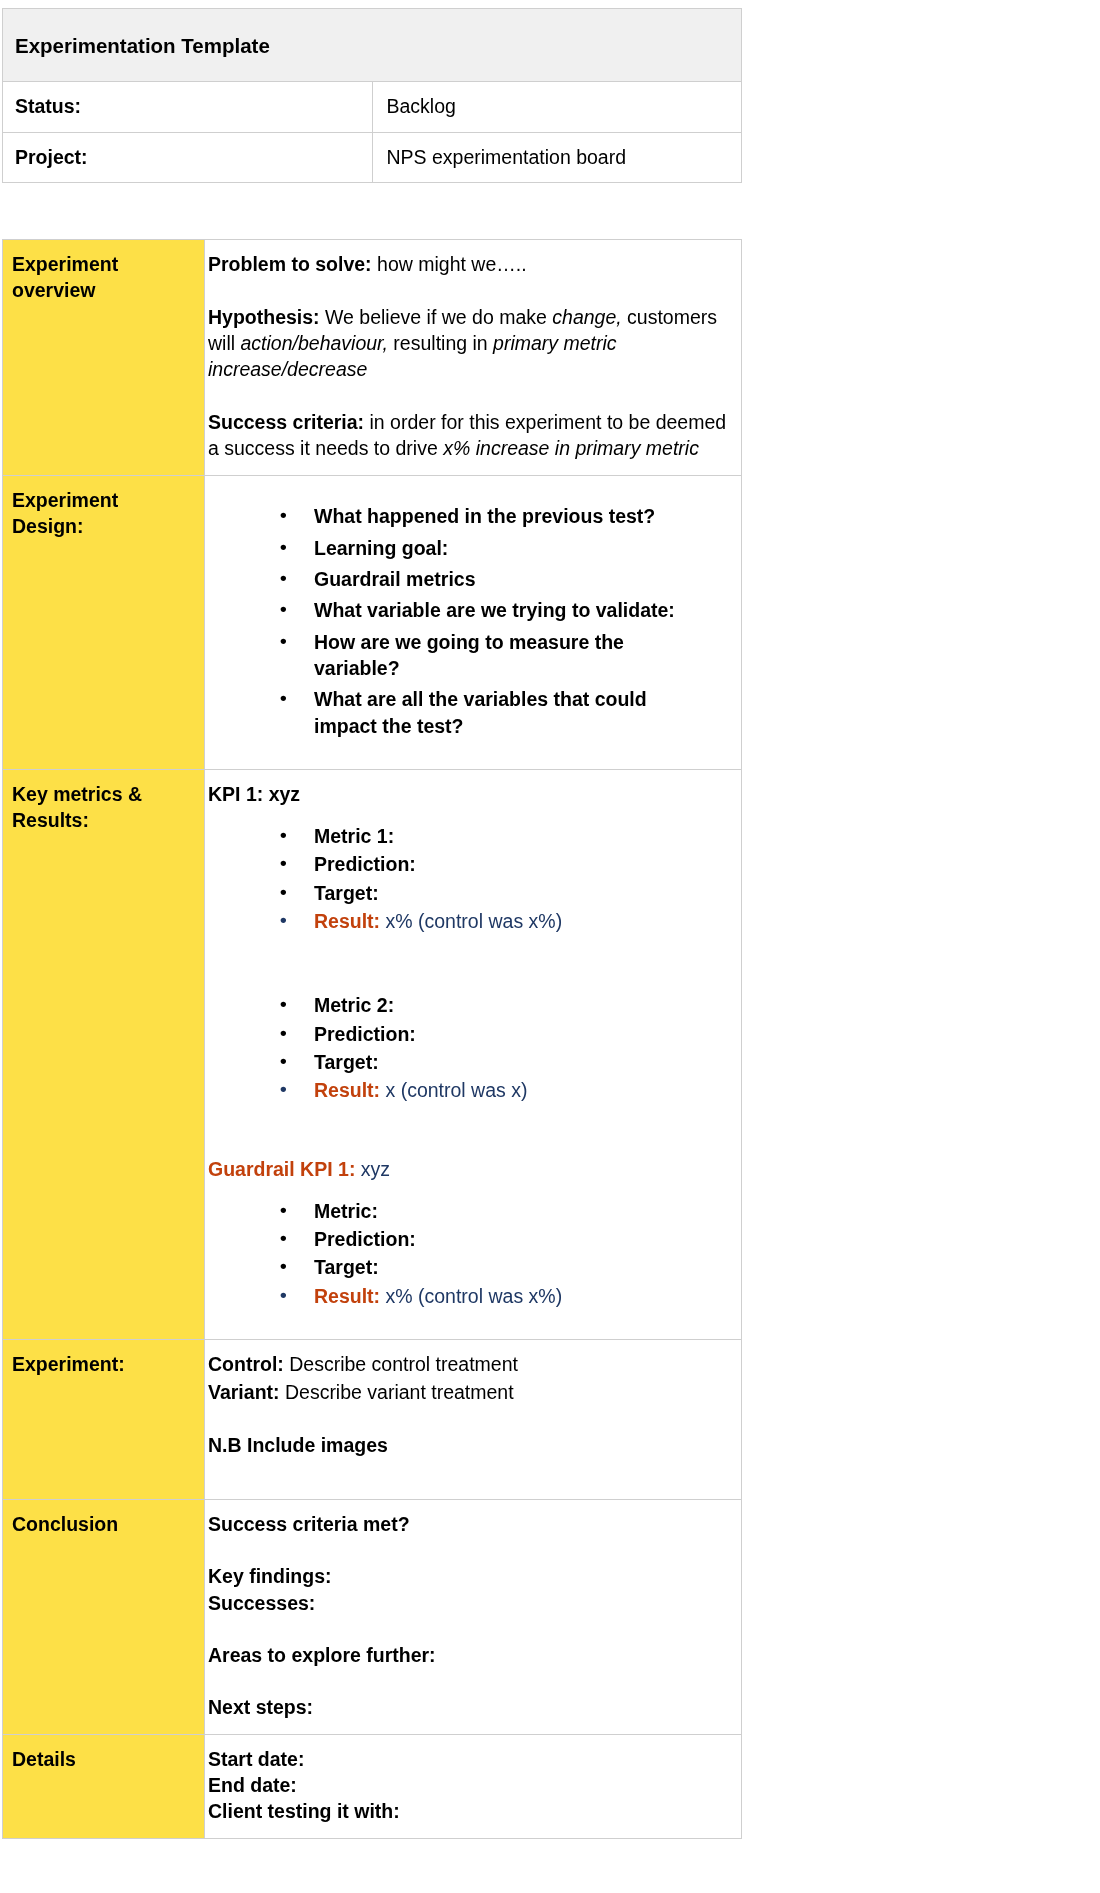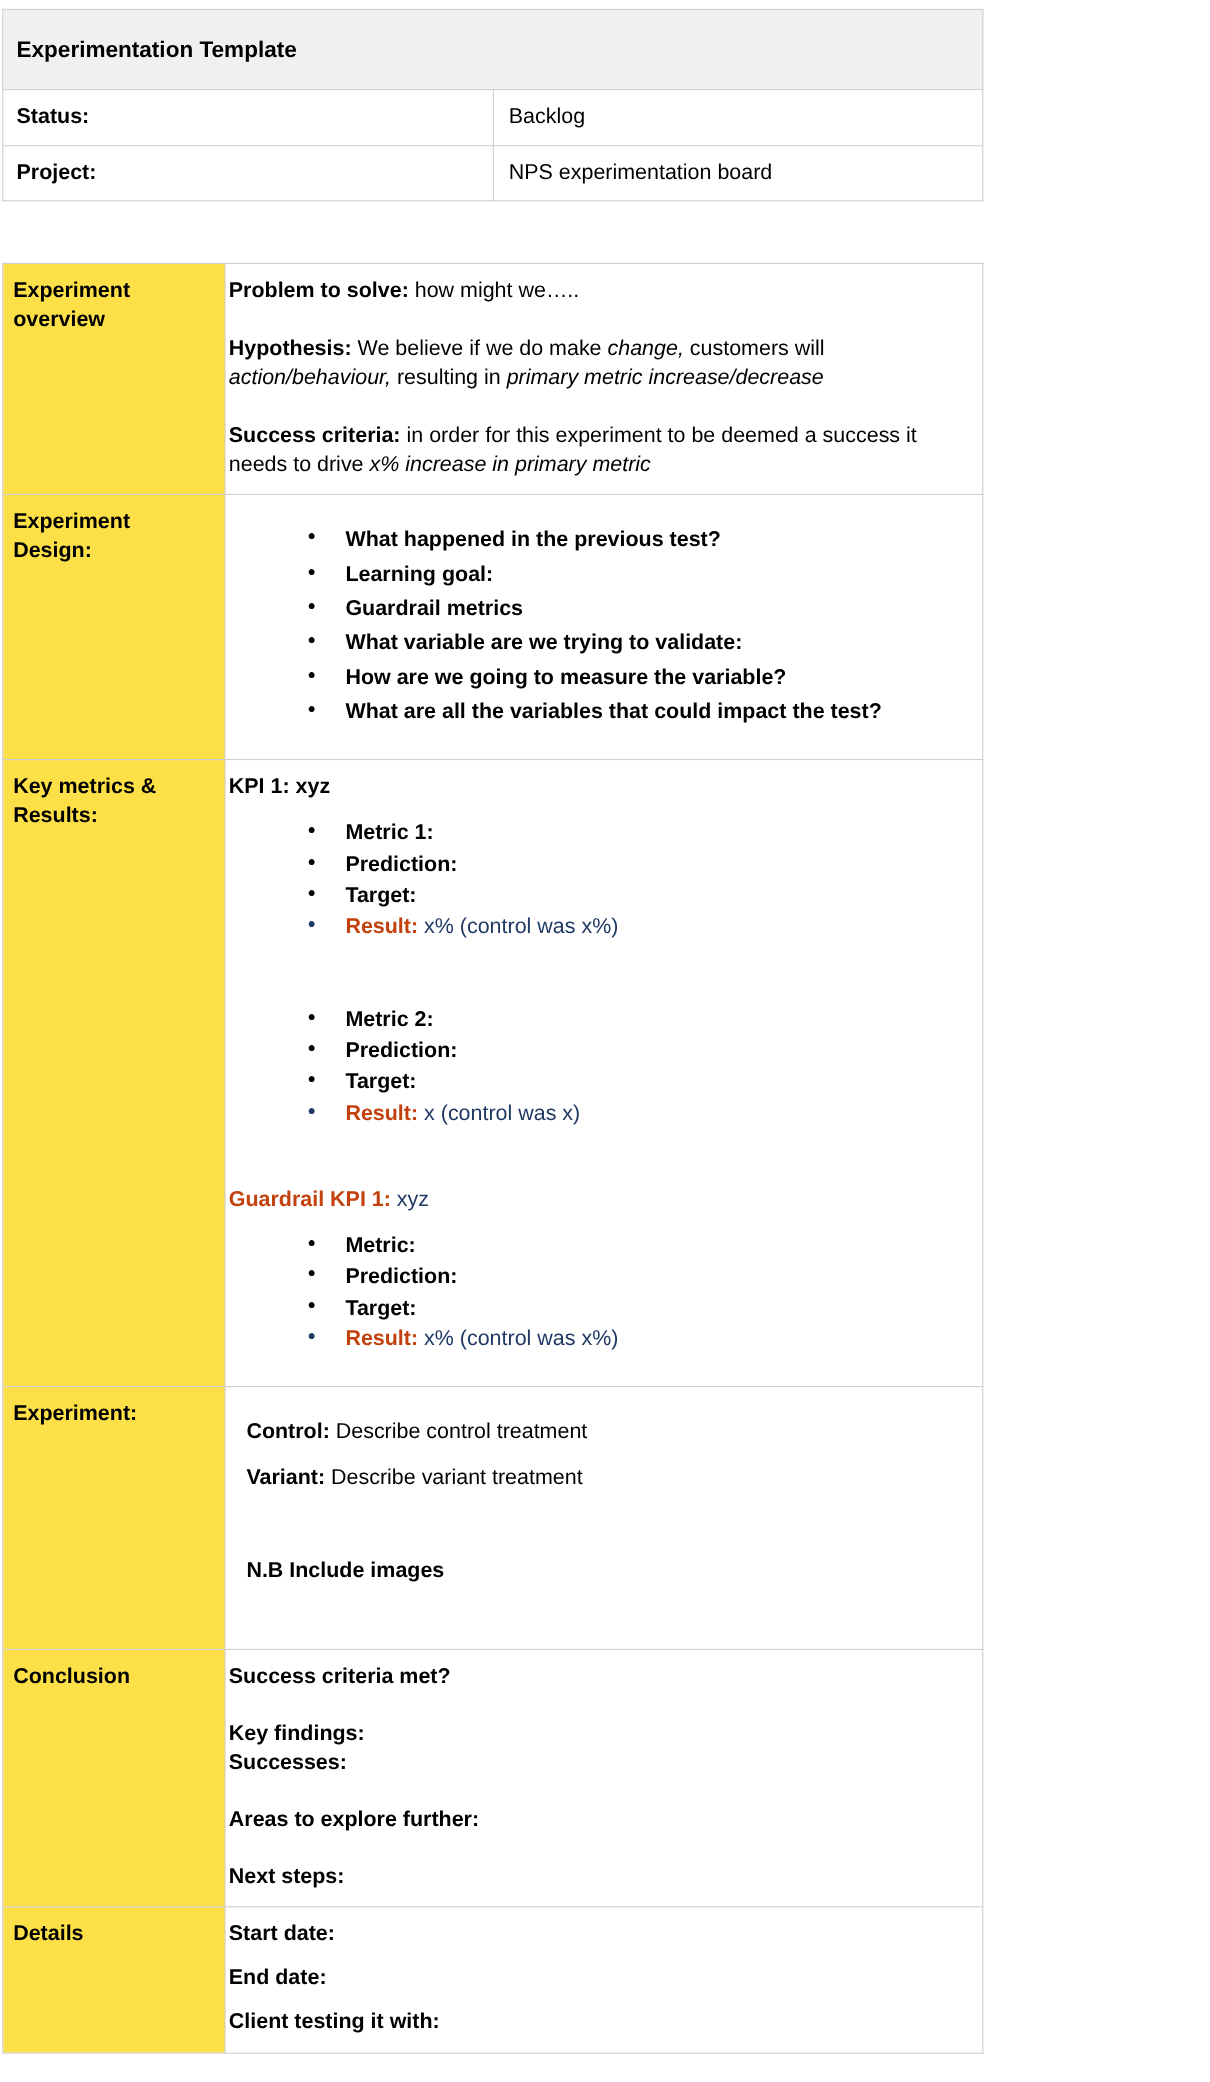--- a/index.html
+++ b/index.html
@@ -17,21 +17,21 @@
 
   .page {
     width: 1100px;
     box-sizing: border-box;
     padding: 8px 0 0 0;
   }
 
   table.doc-table {
     border-collapse: collapse;
     table-layout: fixed;
-    width: 892px;
+    width: 740px;
     margin: 0 0 0 2px;
     background: #ffffff;
   }
 
   table.doc-table td,
   table.doc-table th {
     border: 1px solid #cfcfcf;
     vertical-align: top;
     padding: 9px 10px 10px 10px;
     font-size: 19.5px;
@@ -117,29 +117,29 @@
 
   .kpi-head {
     font-weight: bold;
     margin: 0 0 2px 0;
   }
   .kpi-head.guard { color: #1f3864; }
 
   .spacer-sm { height: 26px; }
   .spacer-md { height: 36px; }
 
-  .exp-line { margin: 16px; }
+  .exp-line { margin: 0; }
   .exp-line + .exp-line { margin-top: 2px; }
   .blank-line { height: 27px; }
 
   .concl-line { font-weight: bold; margin: 0; }
   .concl-gap  { height: 26px; }
 
   .details-line { font-weight: bold; margin: 0; }
-  .details-line + .details-line { margin-top: 14px; }
+  .details-line + .details-line { margin-top: 0; }
 </style>
 </head>
 <body>
 
 <div class="page">
 
   <table class="doc-table meta-table">
     <tbody>
       <tr>
         <td class="title-cell" colspan="2">Experimentation Template</td>

